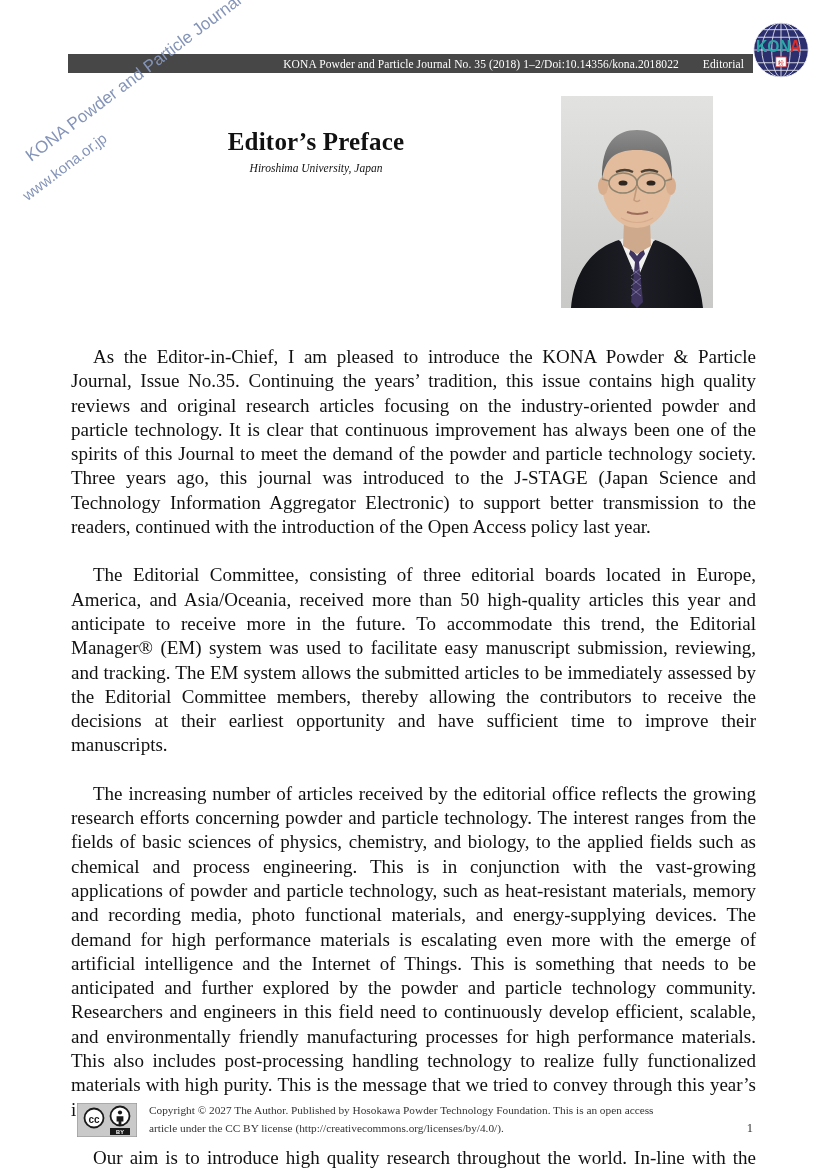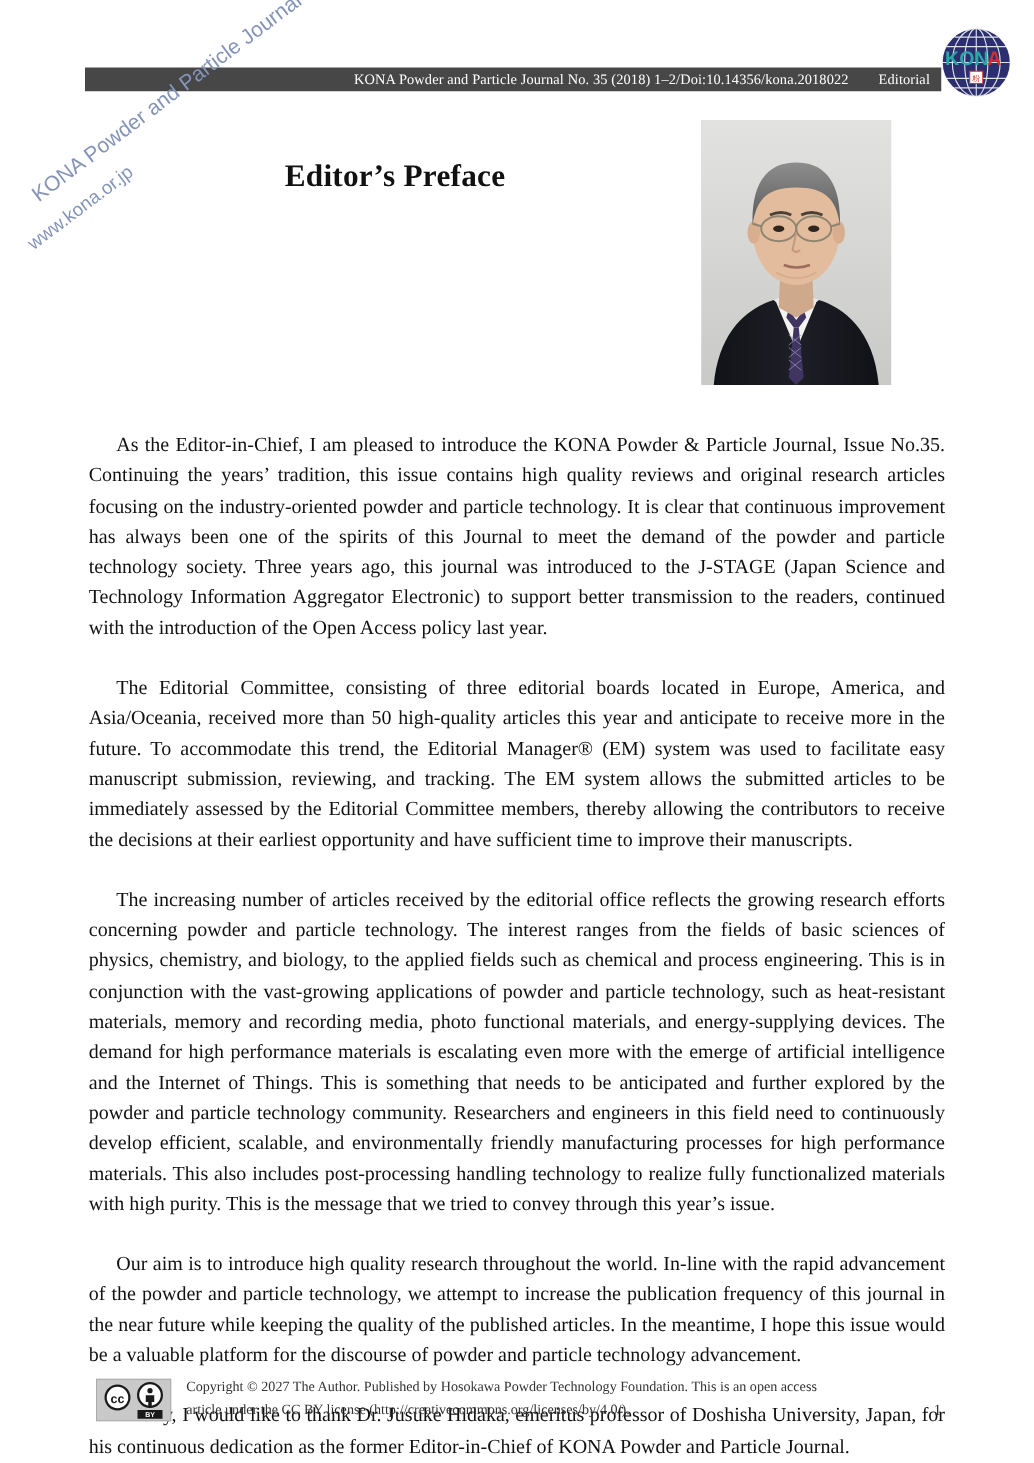--- a/index.html
+++ b/index.html
@@ -118,21 +118,21 @@
   
   #body-copy {
     position: absolute;
     left: 71px;
     top: 345px;
     width: 685px;
     z-index: 2;
   }
   .para {
     margin: 0 0 24px 0;
-    font-size: 16px;
+    font-size: 19px;
     line-height: 24.3px;
     text-align: justify;
     text-indent: 22px;
     hyphens: none;
   }
   .para:last-child { margin-bottom: 0; }
 
   
   #footer {
     position: absolute;
@@ -276,20 +276,21 @@
     <path d="M76 90 L73 104 Q76 107 79 104" stroke="#c49a7c" stroke-width="1.6" fill="none"></path>
 
     <path d="M66 116 Q76 120 87 116" stroke="#9e6c5c" stroke-width="2" fill="none"></path>
 
     <path d="M60 122 Q76 131 92 122" stroke="#cfa184" stroke-width="1.2" fill="none" opacity="0.6"></path>
   </svg>
 </div>
 
 <div id="title-block">
   <h1 id="doc-title">Editor’s Preface</h1>
+  <div id="author-affiliation">Hiroshima University, Japan</div>
 </div>
 
 <div id="body-copy">
   <p class="para">As the Editor-in-Chief, I am pleased to introduce the KONA Powder &amp; Particle Journal, Issue No.35. Continuing the years’ tradition, this issue contains high quality reviews and original research articles focusing on the industry-oriented powder and particle technology. It is clear that continuous improvement has always been one of the spirits of this Journal to meet the demand of the powder and particle technology society. Three years ago, this journal was introduced to the J-STAGE (Japan Science and Technology Information Aggregator Electronic) to support better transmission to the readers, continued with the introduction of the Open Access policy last year.</p>
   <p class="para">The Editorial Committee, consisting of three editorial boards located in Europe, America, and Asia/Oceania, received more than 50 high-quality articles this year and anticipate to receive  more in the future. To accommodate this trend, the Editorial Manager® (EM) system was used to facilitate easy manuscript submission, reviewing, and tracking. The EM system allows the submitted articles to be immediately assessed by the Editorial Committee members, thereby allowing the contributors to receive the decisions at their earliest opportunity and have sufficient time to improve their manuscripts.</p>
   <p class="para">The increasing number of articles received by the editorial office reflects the growing research efforts concerning powder and particle technology. The interest ranges from the fields of basic sciences of physics, chemistry, and biology, to the applied fields such as chemical and process engineering. This is in conjunction with the vast-growing applications of powder and particle technology, such as heat-resistant materials, memory and recording media, photo functional materials, and energy-supplying devices. The demand for high performance materials is escalating even more with the emerge of artificial intelligence and the Internet of Things. This is something that needs to be anticipated and further explored by the powder and particle technology community. Researchers and engineers in this field need to continuously develop efficient, scalable, and environmentally friendly manufacturing processes for high performance materials. This also includes post-processing handling technology to realize fully functionalized materials with high purity. This is the message that we tried to convey through this year’s issue.</p>
   <p class="para">Our aim is to introduce high quality research throughout the world. In-line with the rapid advancement of the powder and particle technology, we attempt to increase the publication frequency of this journal in the near future while keeping the quality of the published articles. In the meantime, I hope this issue would be a valuable platform for the discourse of powder and particle technology advancement.</p>
   <p class="para">Finally, I would like to thank Dr. Jusuke Hidaka, emeritus professor of Doshisha University, Japan, for his continuous dedication as the former Editor-in-Chief of KONA Powder and Particle Journal.</p>
 </div>
 

